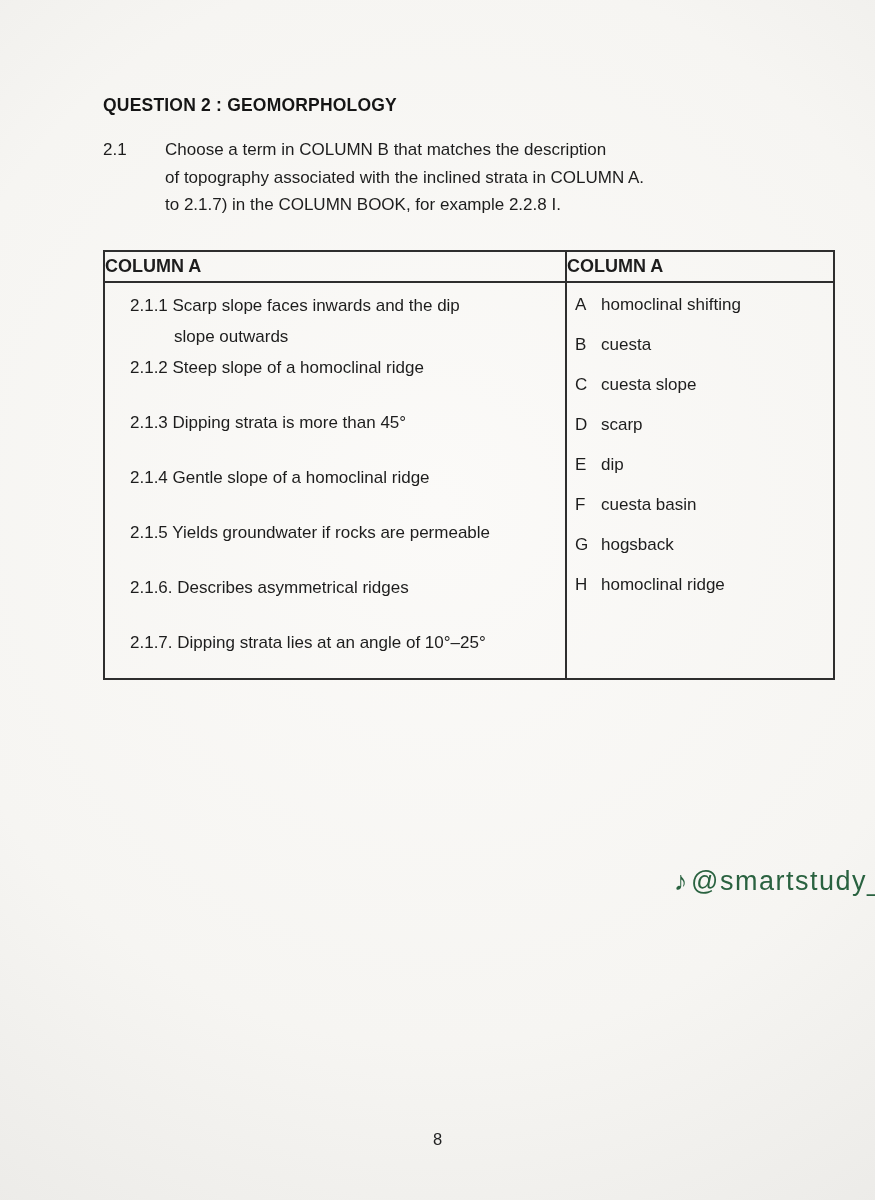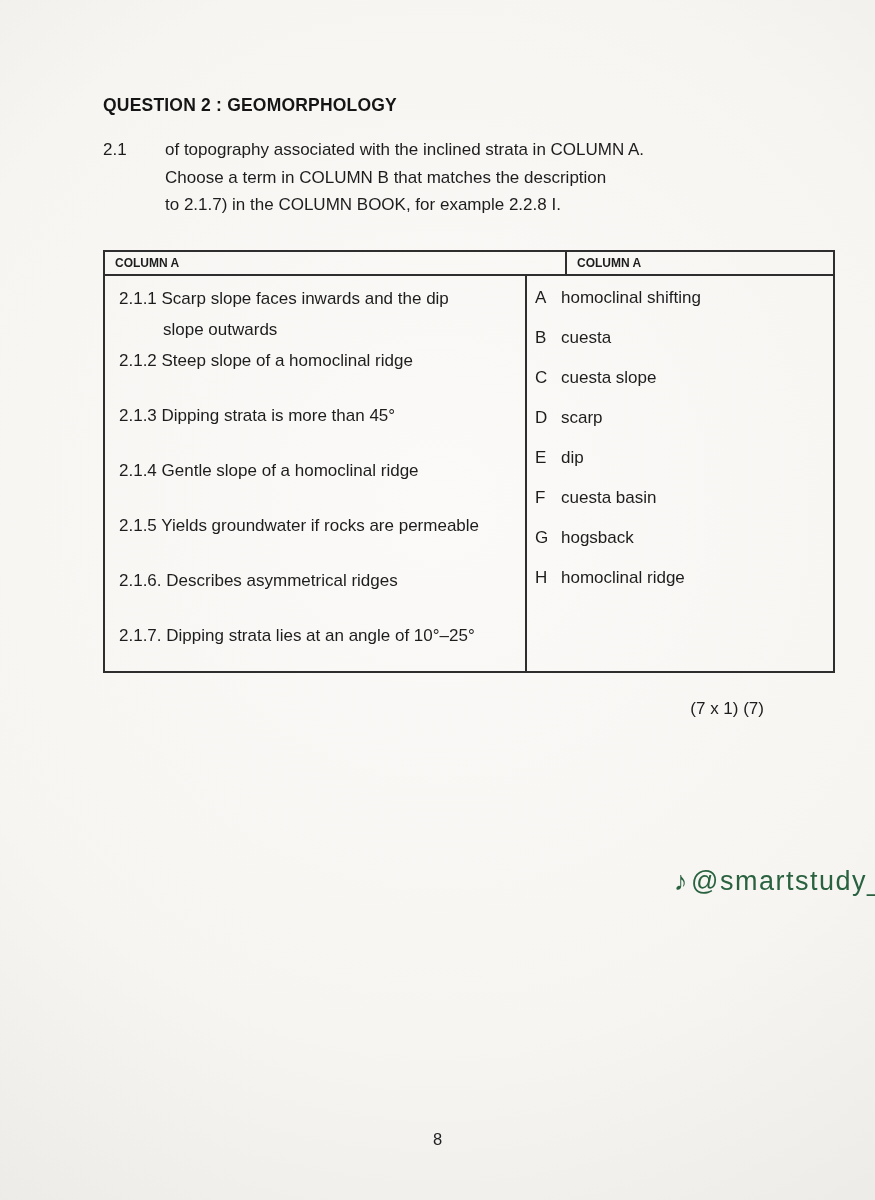--- a/index.html
+++ b/index.html
@@ -37,32 +37,32 @@
     margin-top:31px;
     width:732px;
     border:2px solid #2e2e2e;
     background:transparent;
   }
   .thead {
     display:flex;
     border-bottom:2px solid #2e2e2e;
   }
   .th {
-    font-size:12px;
+    font-size:18px;
     font-weight:700;
-    padding:4px 6px 4px 10px;
+    padding:4px 6px 4px 0;
   }
   .th-left { width:462px; border-right:2px solid #2e2e2e; }
   .th-right { flex:1; }
   .tbody { display:flex; align-items:stretch; }
   .tcell { font-size:17px; }
   .tcell-left {
-    width:422px;
+    width:462px;
     border-right:2px solid #2e2e2e;
-    padding:7px 8px 20px 14px;
+    padding:7px 8px 20px 25px;
   }
   .tcell-right { flex:1; padding:8px 6px 10px 8px; }
   .qitem { line-height:31px; margin-bottom:24px; }
   .qitem.no-gap { margin-bottom:0; }
   .qitem .wrap-indent { padding-left:44px; }
   .opt { display:flex; line-height:27px; margin-bottom:13px; }
   .opt-letter { width:26px; flex:none; }
   .marks {
     margin-top:26px;
     width:661px;
@@ -93,22 +93,22 @@
 </head>
 <body>
 
 <div class="content">
 
   <h1 class="title">QUESTION 2 : GEOMORPHOLOGY</h1>
 
   <div class="intro">
     <span class="qnum">2.1</span>
     <div class="intro-lines">
+      <div>Choose a term in COLUMN B that matches the description</div>
       <div>of topography associated with the inclined strata in COLUMN A.</div>
-      <div>Choose a term in COLUMN B that matches the description</div>
       <div>to 2.1.7) in the COLUMN BOOK, for example 2.2.8 I.</div>
     </div>
   </div>
 
   <div class="qtable">
     <div class="thead">
       <div class="th th-left">COLUMN A</div>
       <div class="th th-right">COLUMN A</div>
     </div>
     <div class="tbody">
@@ -157,21 +157,20 @@
         </div>
         <div class="opt">
           <span class="opt-letter">H</span>
           <span>homoclinal ridge</span>
         </div>
       </div>
 
     </div>
   </div>
 
-  <div class="marks">(7 x 1) (7)</div>
 
 </div>
 
 <div class="watermark">
   <span class="note-icon">♪</span><span>@smartstudy_000</span>
 </div>
 
 <div class="page-number">8</div>
 
 </body></html>

